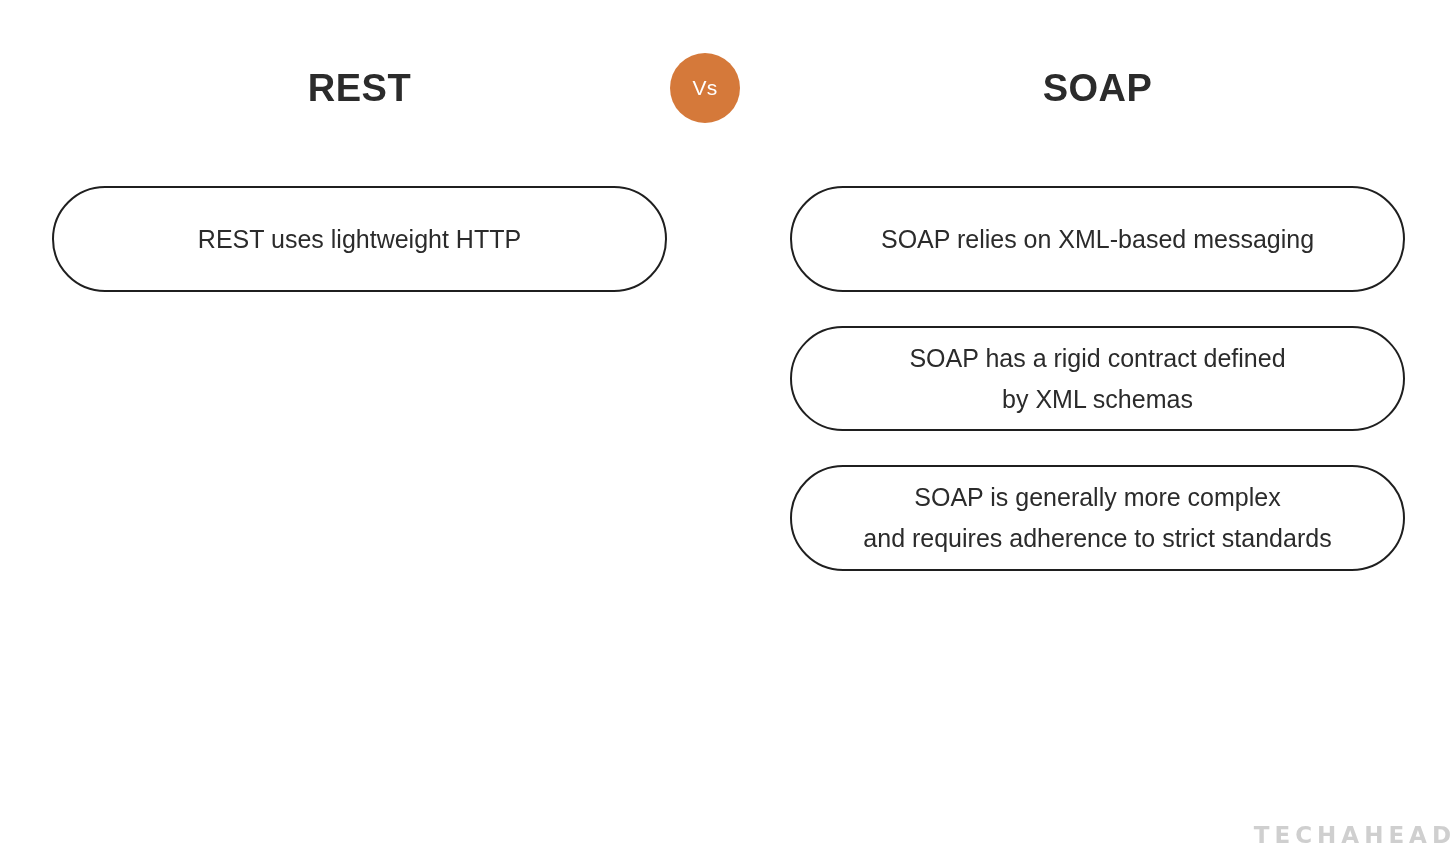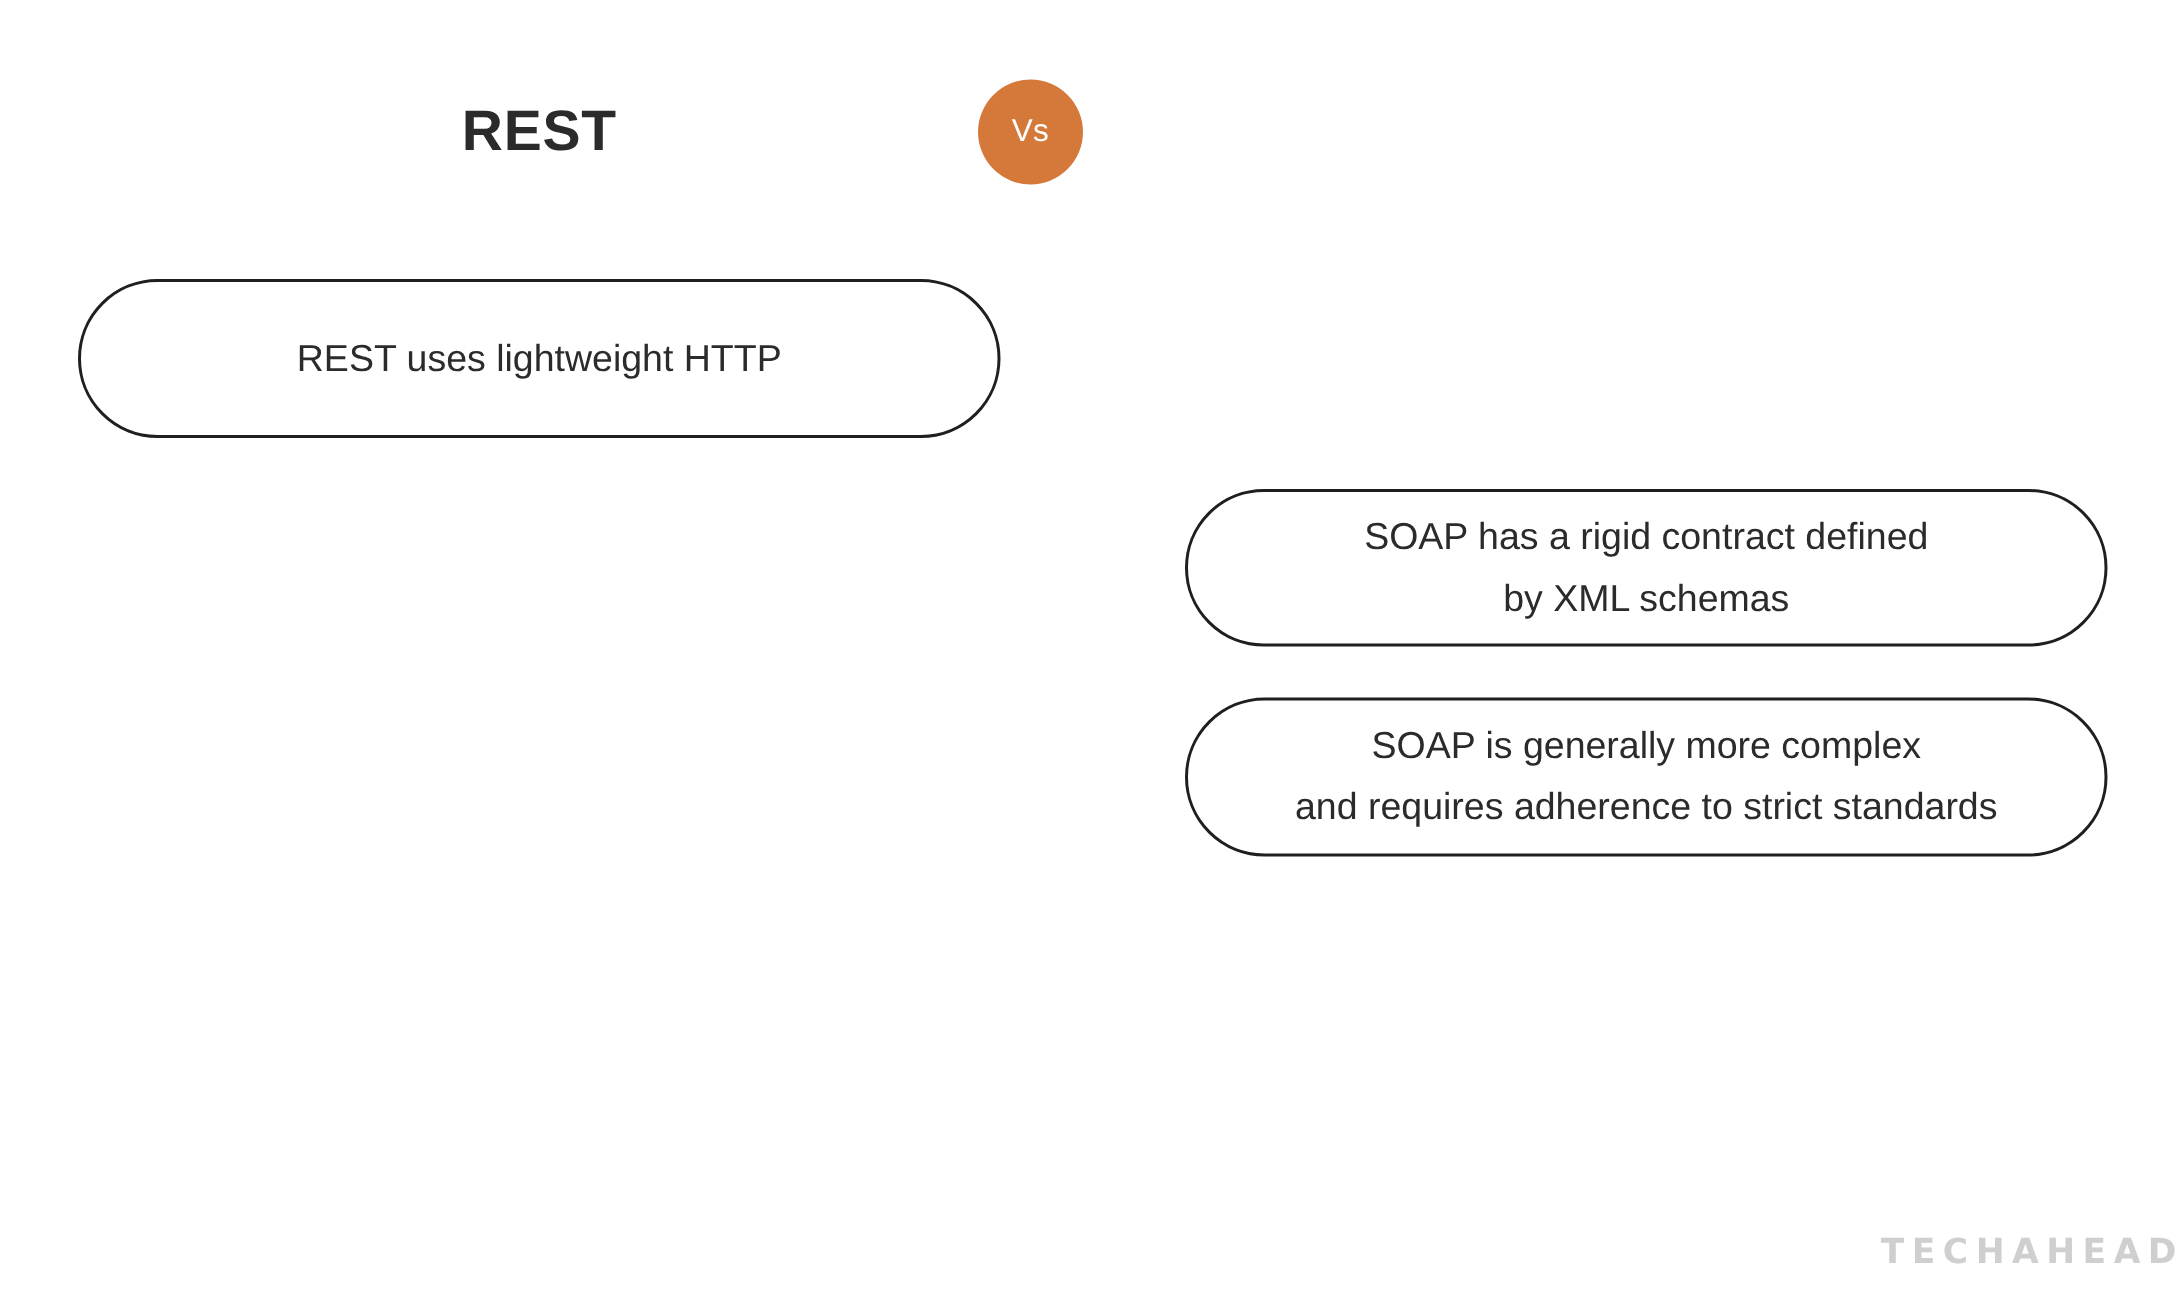--- a/index.html
+++ b/index.html
@@ -39,21 +39,21 @@
     text-align: center;
     line-height: 52px;
     white-space: nowrap;
   }
 
   .col-title.left  { left: 52px;  width: 615px; }
   .col-title.right { left: 790px; width: 615px; }
 
   .vs-badge {
     position: absolute;
-    left: 652px;
+    left: 670px;
     top: 53px;
     width: 70px;
     height: 70px;
     border-radius: 50%;
     background: #d5793a;
     display: flex;
     align-items: center;
     justify-content: center;
     color: #ffffff;
     font-size: 21px;
@@ -122,27 +122,31 @@
 
 <div class="canvas">
 
   <div class="header">
     <div class="col-title left">REST</div>
 
     <div class="vs-badge">
       <span>Vs</span>
     </div>
 
+    <div class="col-title right">SOAP</div>
   </div>
 
   <div class="grid">
 
     <div class="row h106">
       <div class="pill left">
         <span class="pill-text">REST uses lightweight HTTP</span>
+      </div>
+      <div class="pill right">
+        <span class="pill-text">SOAP relies on XML-based messaging</span>
       </div>
     </div>
 
 
     <div class="row h105">
       <div class="pill right">
         <span class="pill-text">SOAP has a rigid contract defined
 by XML schemas</span>
       </div>
     </div>

